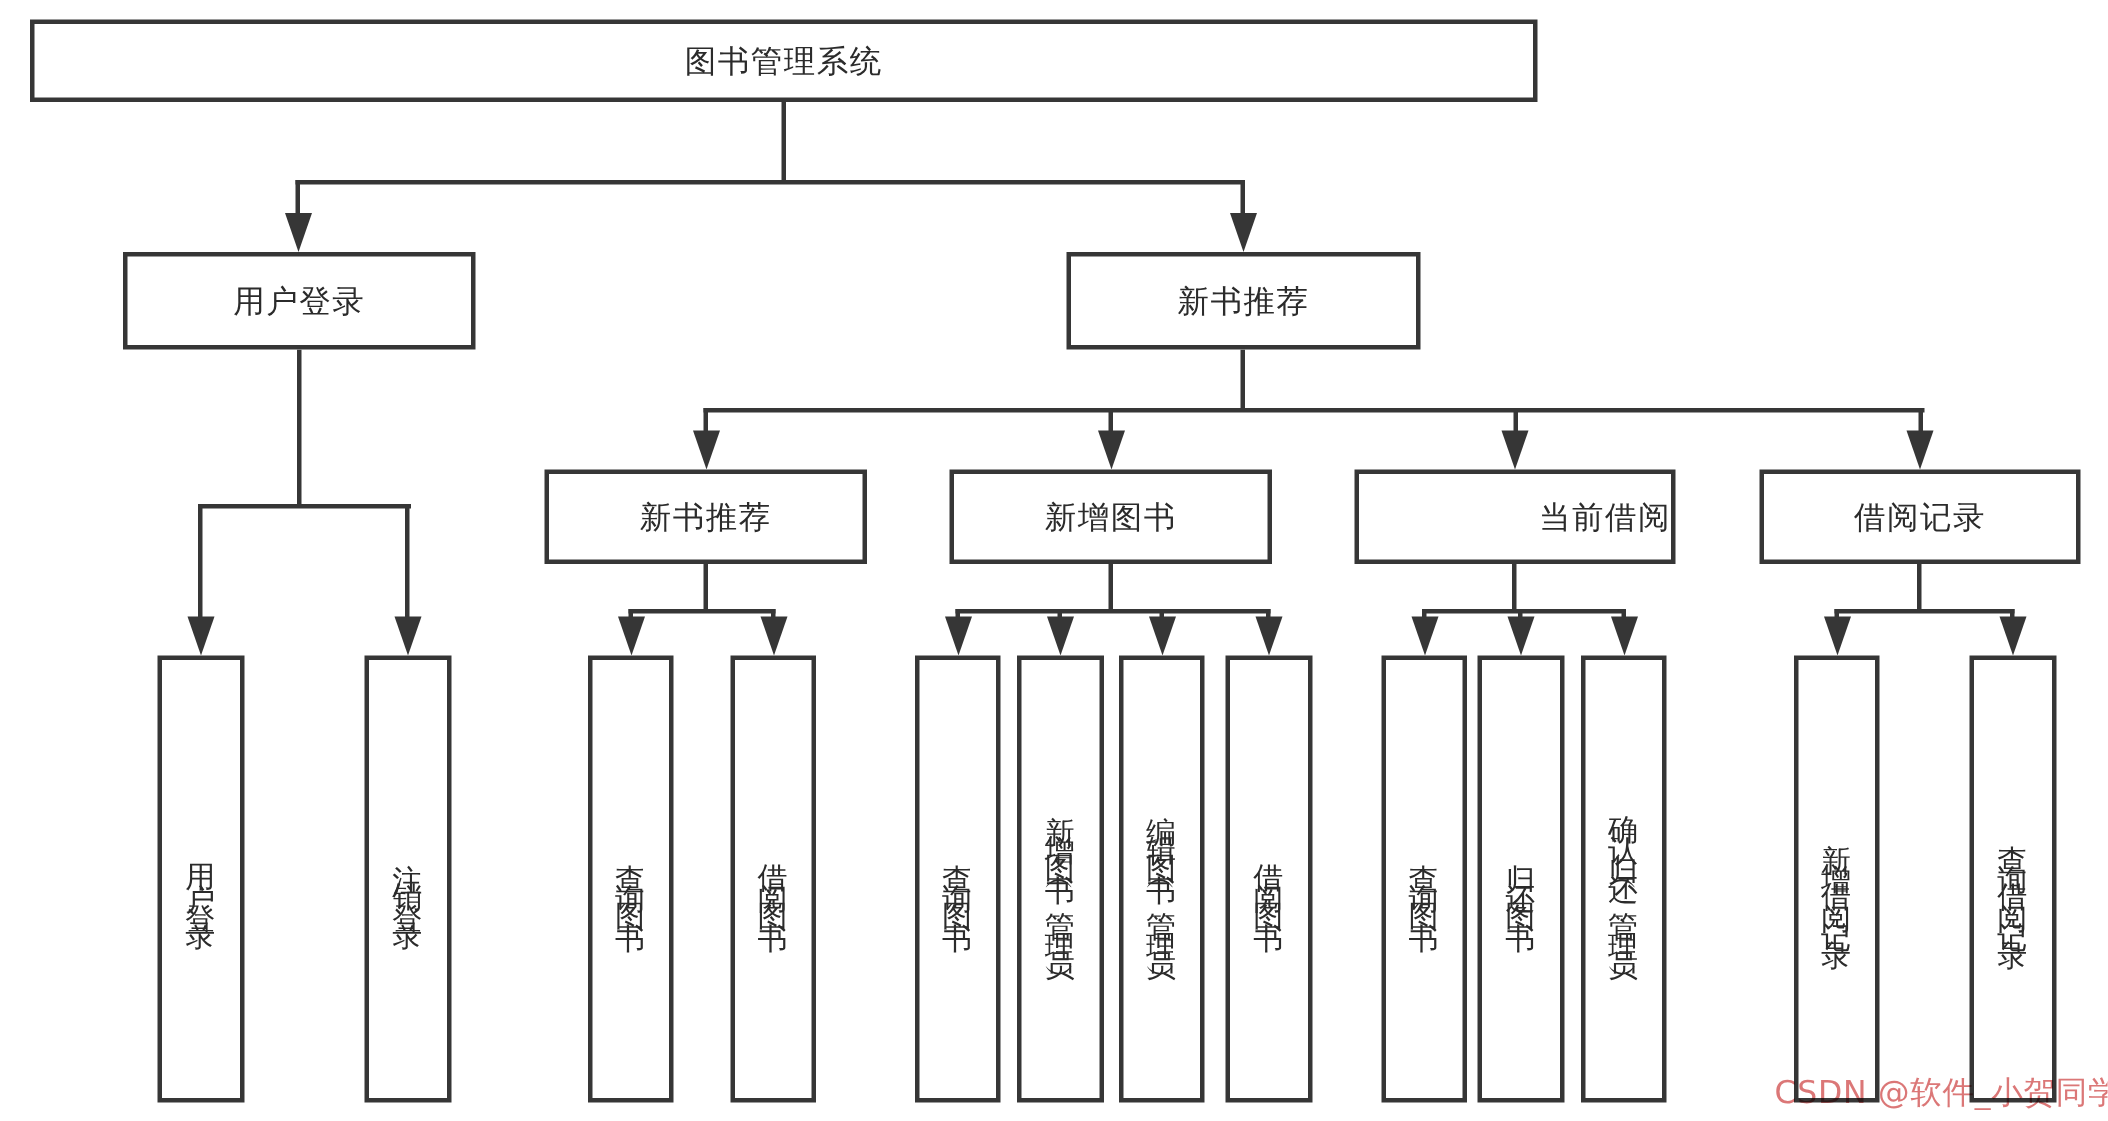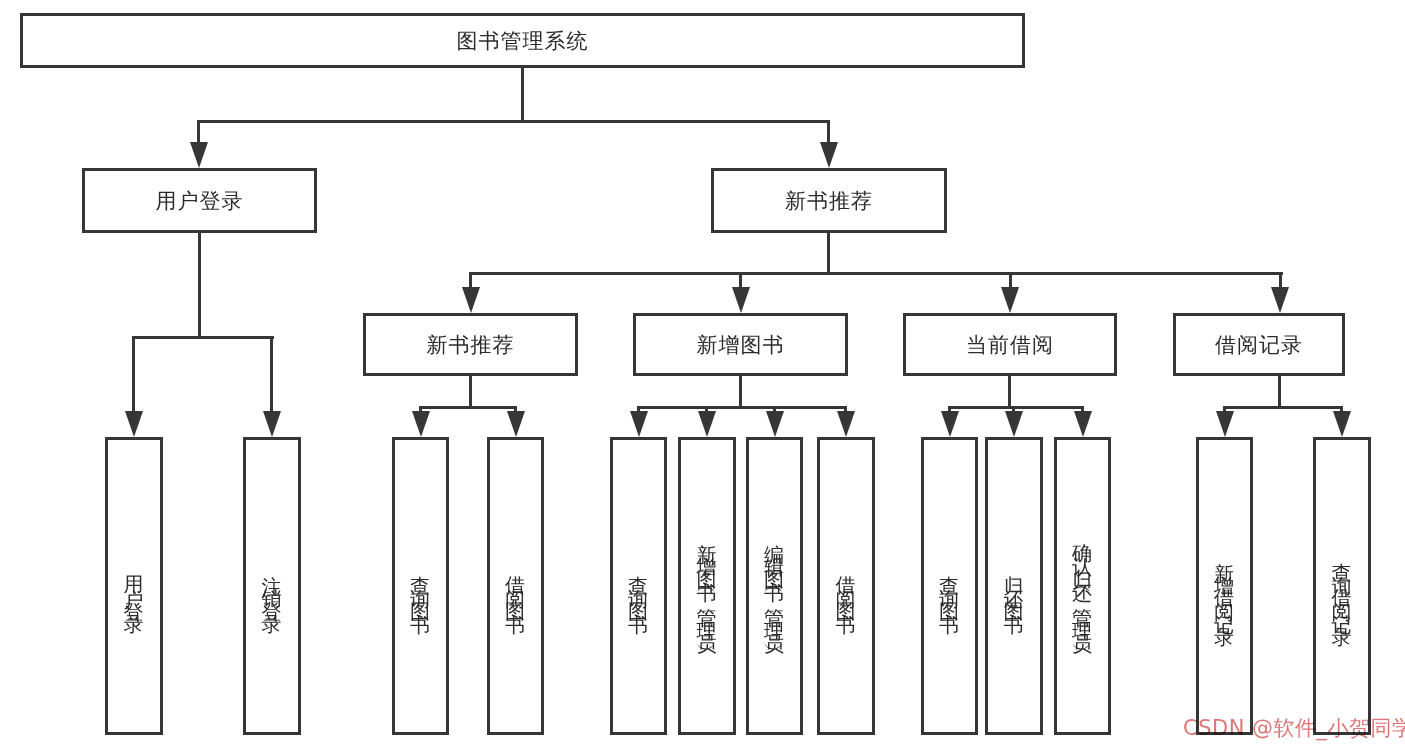--- a/index.html
+++ b/index.html
@@ -93,24 +93,24 @@
   <div class="arrow-down" style="left:1001px;top:287px;"></div>
   <div class="v-line" style="left:1279px;top:272px;height:17px;"></div>
   <div class="arrow-down" style="left:1271px;top:287px;"></div>
 
   <div class="node" style="left:363px;top:313px;width:215px;height:63px;">
     <span>新书推荐</span>
   </div>
   <div class="node" style="left:633px;top:313px;width:215px;height:63px;">
     <span>新增图书</span>
   </div>
-  <div class="node" style="left:903px;top:313px;width:214px;height:63px;">
+  <div class="node" style="left:903px;top:313px;width:214px;height:63px;justify-content:flex-end;">
     <span>当前借阅</span>
   </div>
-  <div class="node" style="left:1173px;top:313px;width:172px;height:63px;">
+  <div class="node" style="left:1173px;top:313px;width:214px;height:63px;">
     <span>借阅记录</span>
   </div>
 
   <div class="v-line" style="left:469px;top:376px;height:30px;"></div>
   <div class="h-line" style="left:419px;top:406px;width:98px;"></div>
   <div class="v-line" style="left:419px;top:406px;height:9px;"></div>
   <div class="arrow-down" style="left:412px;top:411px;"></div>
   <div class="v-line" style="left:514px;top:406px;height:9px;"></div>
   <div class="arrow-down" style="left:507px;top:411px;"></div>
 

